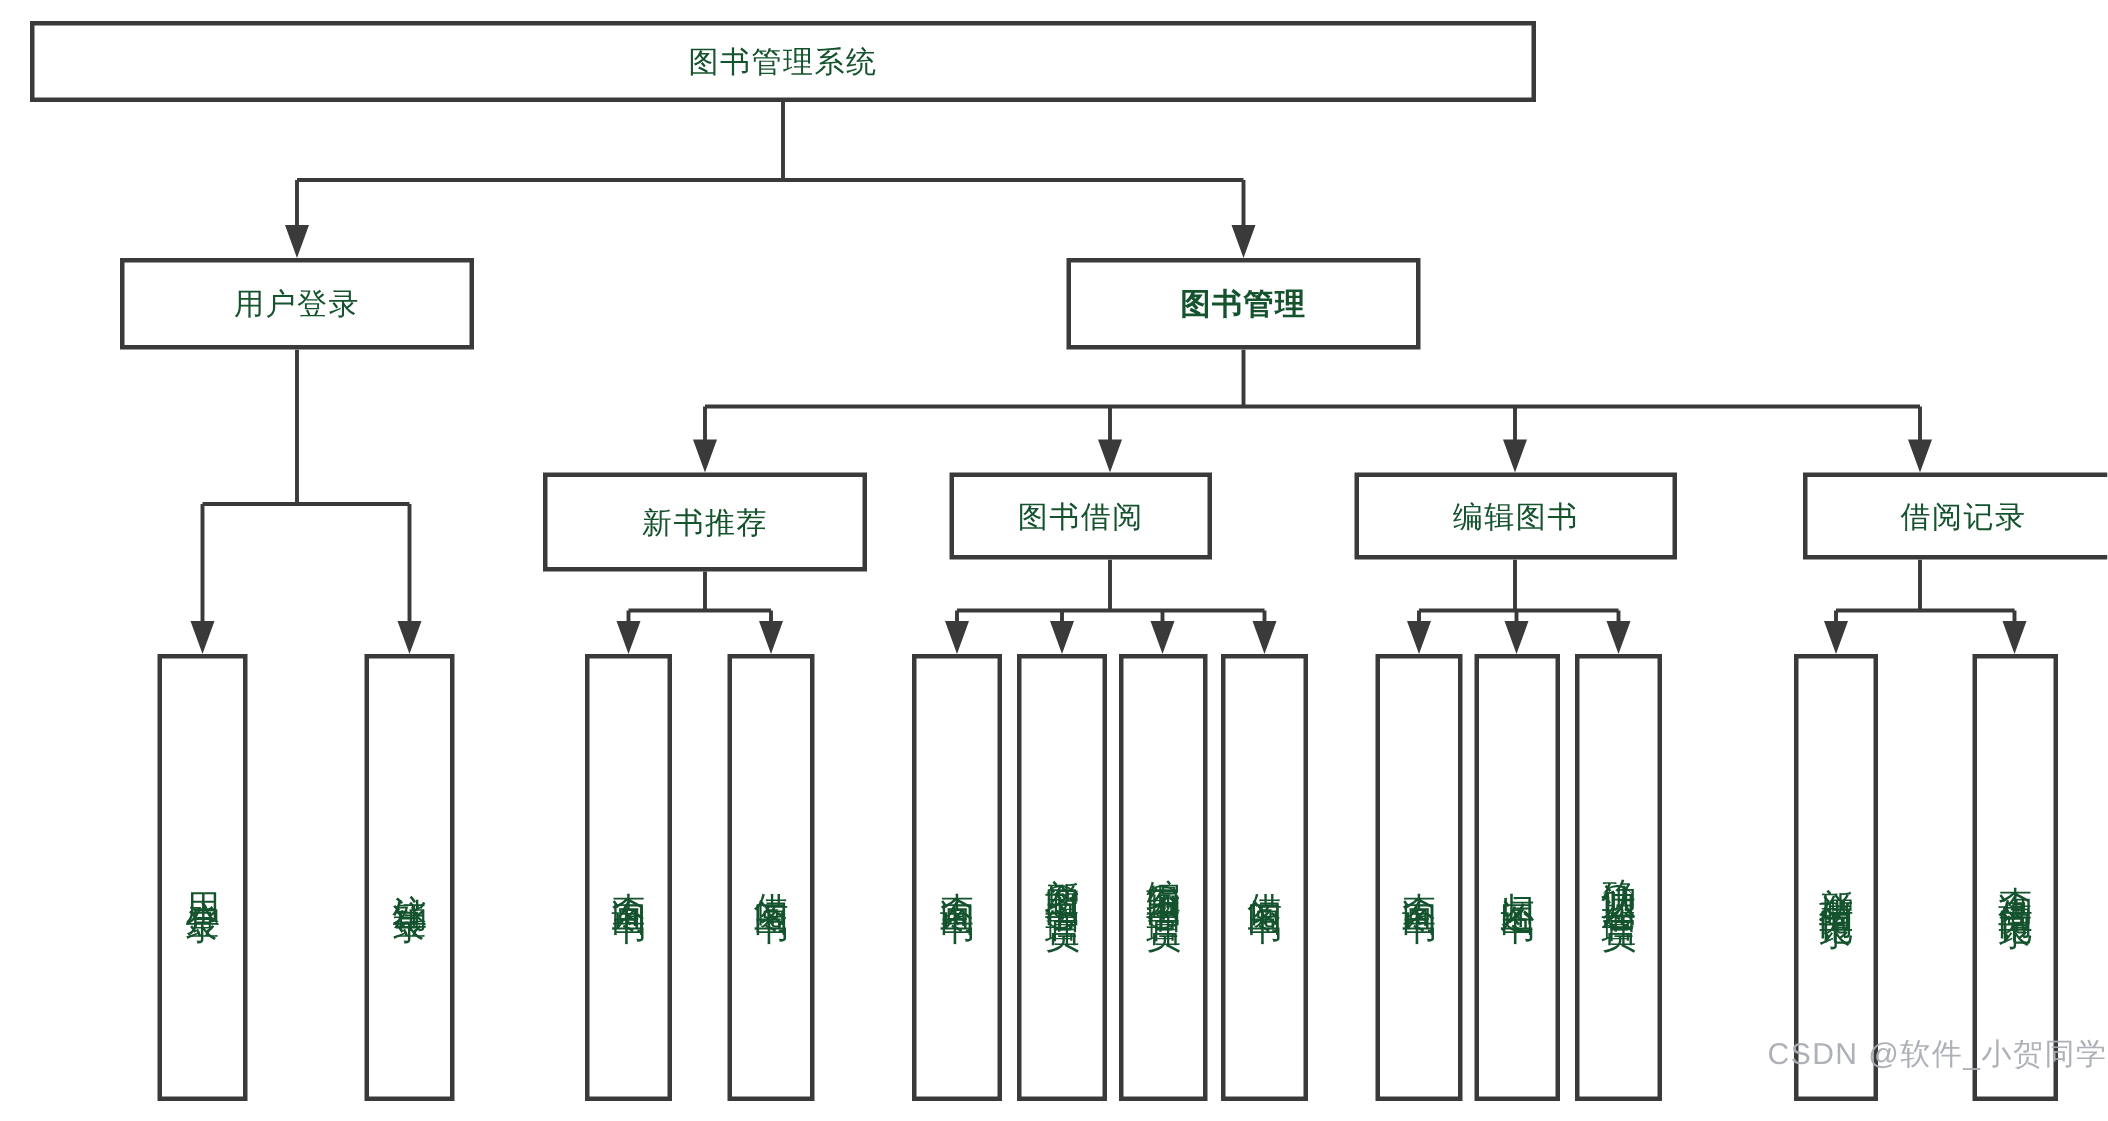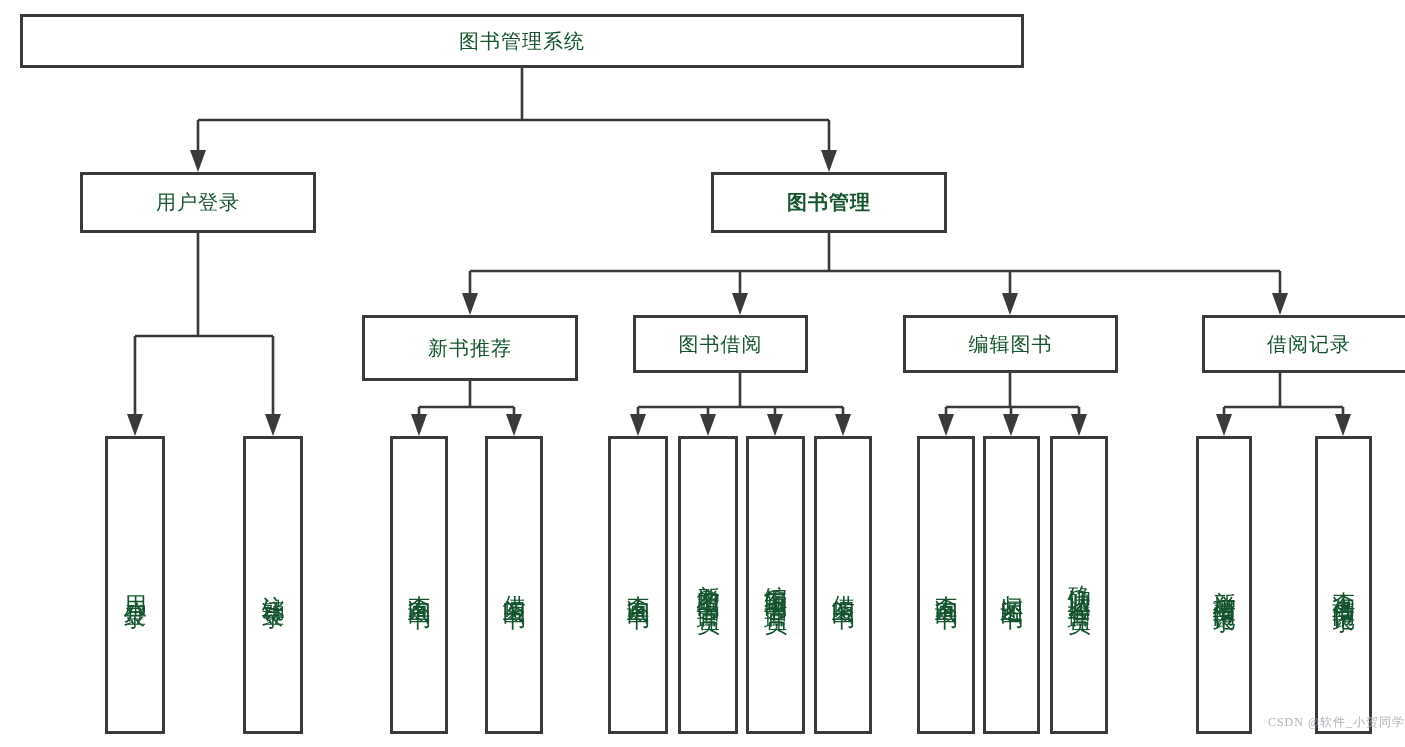--- a/index.html
+++ b/index.html
@@ -38,28 +38,27 @@
   .node.v { font-size: 23px; }
   .node.v .vtext {
     writing-mode: vertical-rl;
     text-orientation: mixed;
     letter-spacing: 4px;
     line-height: 1.1;
     white-space: nowrap;
   }
   .watermark {
     position: absolute;
-    top: 714px;
+    top: 689px;
     right: 0px;
-    font-size: 12px;
+    font-size: 20px;
     color: rgba(170, 173, 180, 0.95);
     letter-spacing: 1px;
     z-index: 5;
     white-space: nowrap;
-    font-family: Liberation Serif, serif;
   }
 </style>
 </head>
 <body>
 
 <div class="canvas">
 
   <svg class="connectors" viewBox="0 0 1405 747" xmlns="http://www.w3.org/2000/svg">
     <path class="cl" d="M522 68 V120 M198 120 H829 M198 120 V152 M829 120 V152
       M198 233 V336 M135 336 H273 M135 336 V418 M273 336 V418

